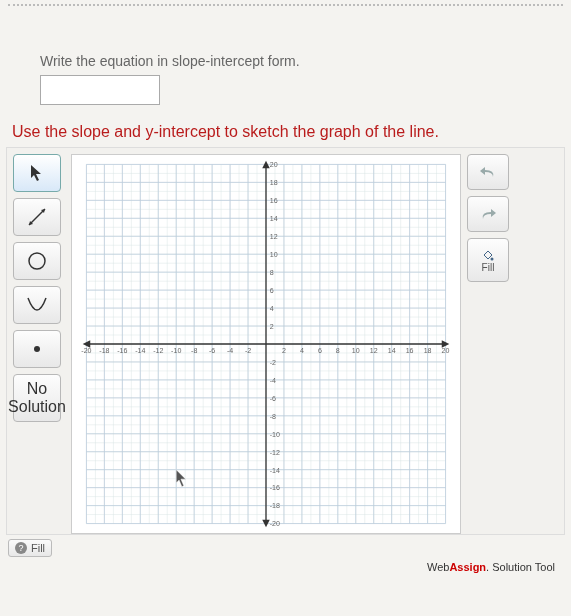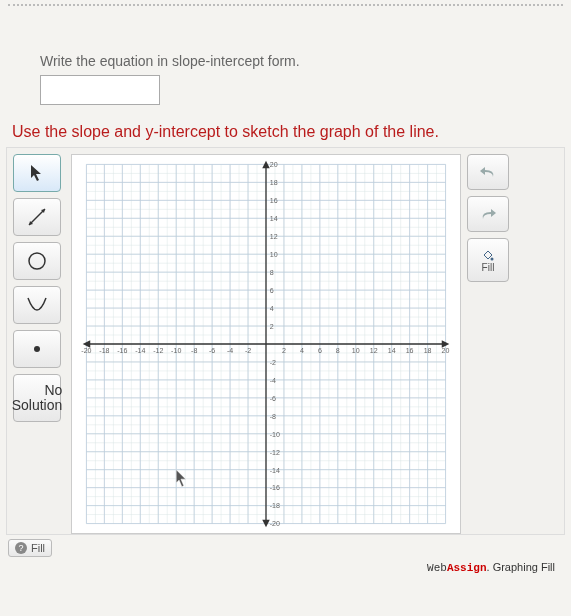--- a/index.html
+++ b/index.html
@@ -126,21 +126,21 @@
   font-size:9px;
   align-items:center;
   justify-content:center;
 }
 .credit {
   text-align: right;
   font-size: 11px;
   padding: 4px 16px 0 0;
   color: #333;
 }
-.credit .wa { color:#333;font-family:Liberation Mono, monospace; }
+.credit .wa { color:#333; }
 .credit .wa b { color:#c00; }
 </style>
 </head>
 <body>
 
 <div class="dotted-top"></div>
 
 <div class="main">
   <div class="instr">Write the equation in slope-intercept form.</div>
   <div class="answer-box"></div>
@@ -172,21 +172,21 @@
       <svg width="24" height="22" viewBox="0 0 24 22">
           <path d="M3 4 Q12 28 21 4" fill="none" stroke="#333" stroke-width="1.5"></path>
         </svg>
     </div>
     <div class="tool-btn">
       <svg width="10" height="10" viewBox="0 0 10 10">
           <circle cx="5" cy="5" r="3" fill="#333"></circle>
         </svg>
     </div>
     <div class="tool-btn tall">
-      <span style="font-size:14px; line-height:1.1;text-align:right;">No Solution</span>
+      <span style="font-size:16px; line-height:1.1;">No Solution</span>
     </div>
   </div>
 
   <svg class="graph-svg" width="390" height="380" viewBox="0 0 400 400" id="grid-svg">
       <line x1="10" y1="390" x2="10" y2="10" stroke="#d8e4e4" stroke-width="0.5"></line>
       <line x1="19.5" y1="390" x2="19.5" y2="10" stroke="#d8e4e4" stroke-width="0.5"></line>
       <line x1="29" y1="390" x2="29" y2="10" stroke="#d8e4e4" stroke-width="0.5"></line>
       <line x1="38.5" y1="390" x2="38.5" y2="10" stroke="#d8e4e4" stroke-width="0.5"></line>
       <line x1="48" y1="390" x2="48" y2="10" stroke="#d8e4e4" stroke-width="0.5"></line>
       <line x1="57.5" y1="390" x2="57.5" y2="10" stroke="#d8e4e4" stroke-width="0.5"></line>
@@ -378,14 +378,14 @@
 </div>
 
 <div class="help-row">
   <div class="help-btn">
     <span class="qicon">?</span>
     <span>Fill</span>
   </div>
 </div>
 
 <div class="credit">
-  <span class="wa"><span>Web</span><b>Assign</b></span><span>. Graphing Fill</span>
+  <span class="wa"><span>Web</span><b>Assign</b></span><span>. Solution Tool</span>
 </div>
 
 </body></html>

